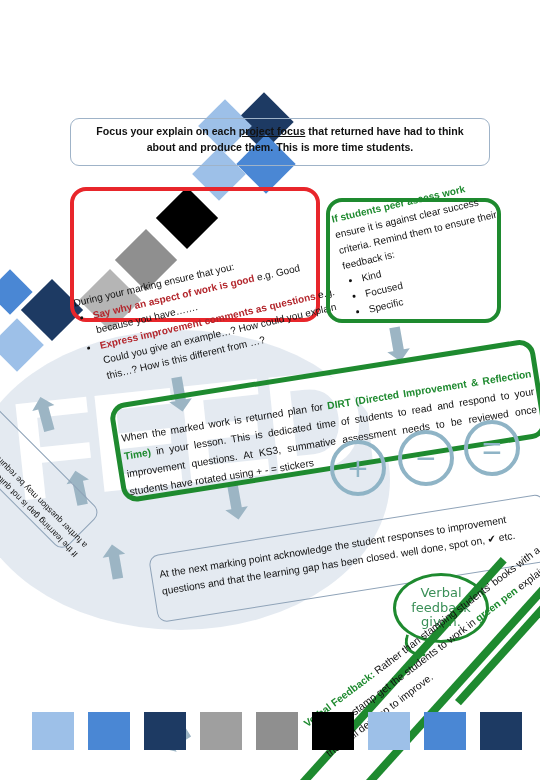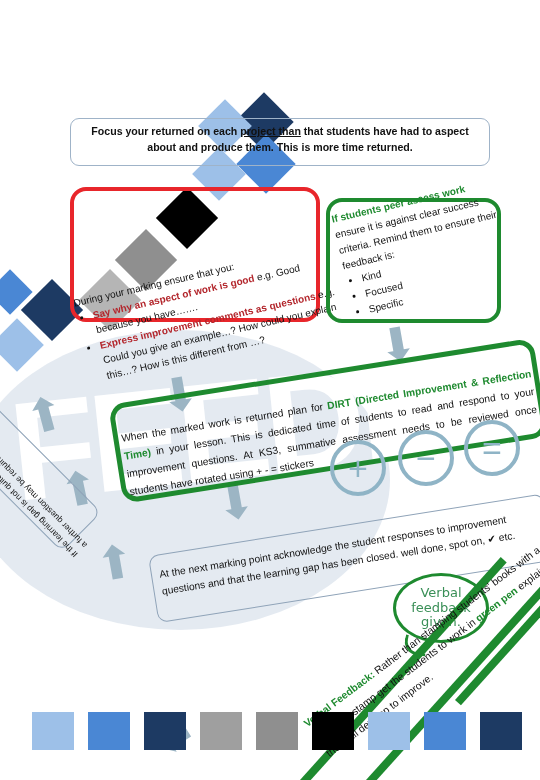--- a/index.html
+++ b/index.html
@@ -183,22 +183,22 @@
   <div class="dia" style="left:165px;top:196px;width:44px;height:44px;background:#000000;"></div>
   <div class="dia" style="left:124px;top:238px;width:44px;height:44px;background:#8f8f8f;"></div>
   <div class="dia" style="left:88px;top:278px;width:44px;height:44px;background:#b5b5b5;"></div>
   <div class="dia" style="left:30px;top:288px;width:44px;height:44px;background:#1d3a63;"></div>
   <div class="dia" style="left:-2px;top:326px;width:38px;height:38px;background:#9dc0e8;"></div>
   <div class="dia" style="left:-6px;top:276px;width:32px;height:32px;background:#4a87d4;"></div>
 
 
   <div class="focus-box"></div>
   <div class="focus-text">
-    <span>Focus your returned on each </span><u>project than</u><span> that students have had to aspect</span><br>
-    <span>about and produce them. This is more time returned.</span>
+    <span>Focus your explain on each </span><u>project focus</u><span> that returned have had to think</span><br>
+    <span>about and produce them. This is more time students.</span>
   </div>
 
   <div class="red-box"></div>
   <div class="rot t-red">
     <div>During your marking ensure that you:</div>
     <ul>
       <li><span class="hl">Say why an aspect of work is good</span><span> e.g. Good because you have…….</span></li>
       <li><span class="hl">Express improvement comments as questions</span><span> e.g. Could you give an example…? How could you explain this…? How is this different from …?</span></li>
     </ul>
   </div>

